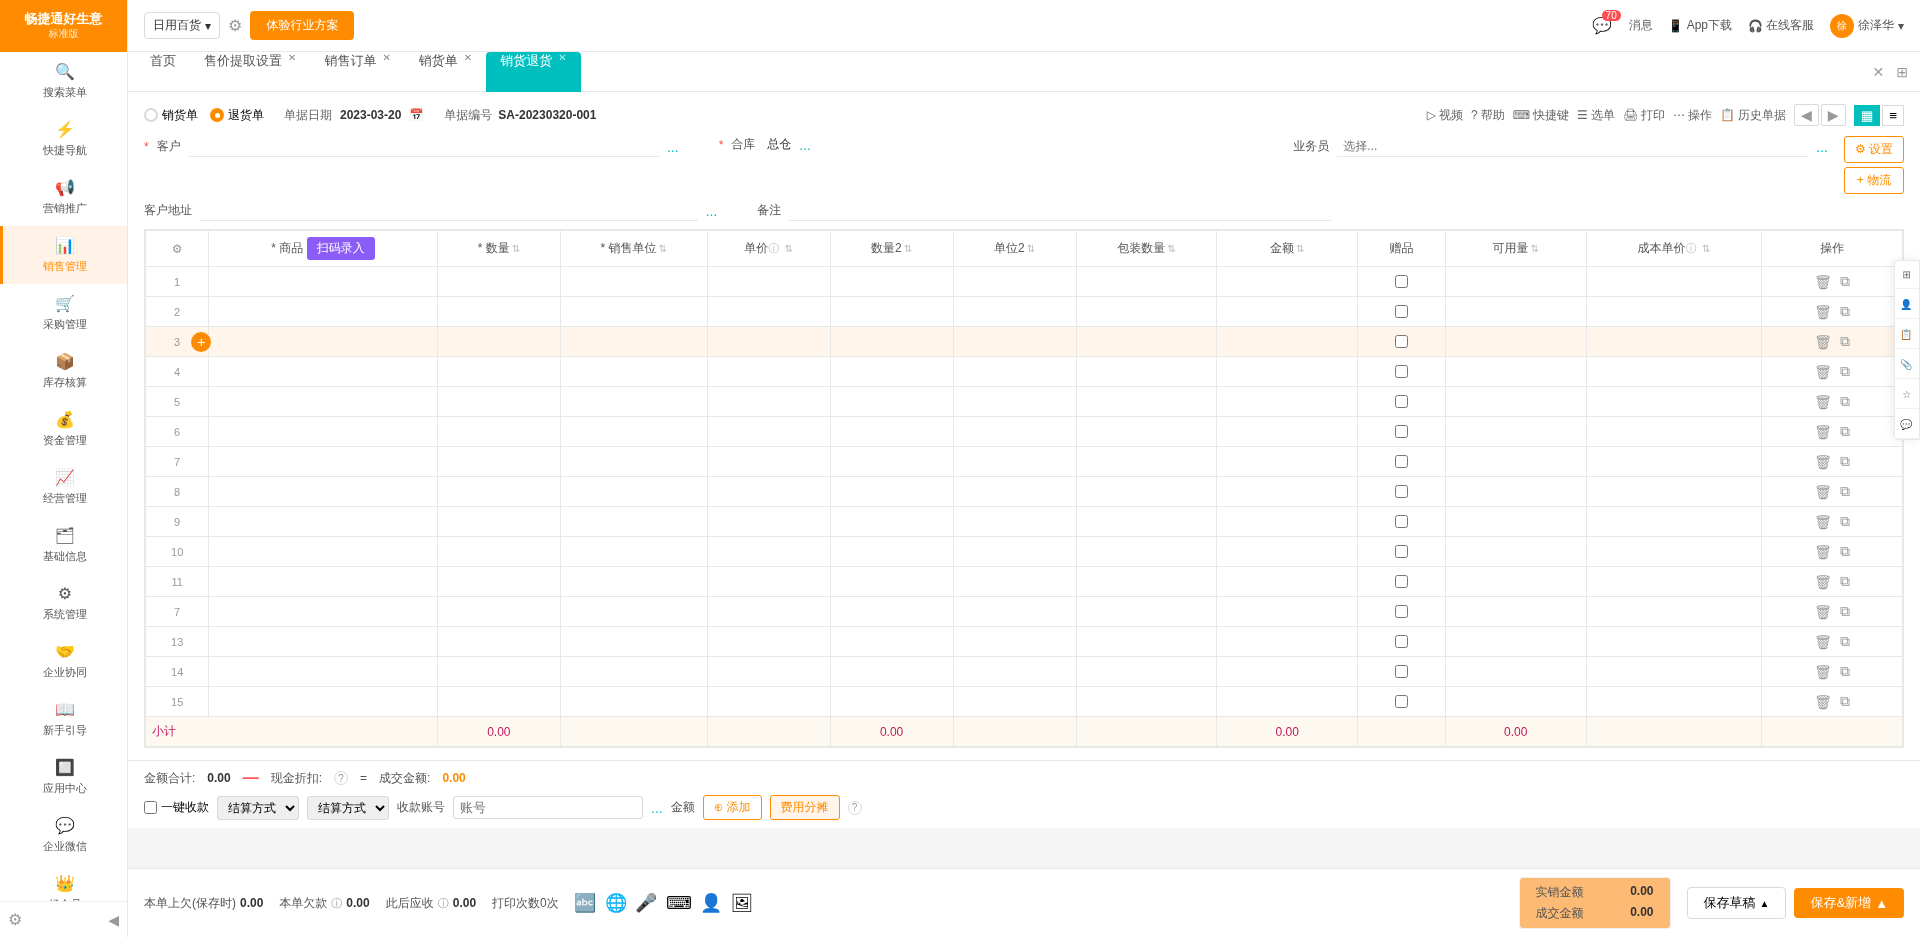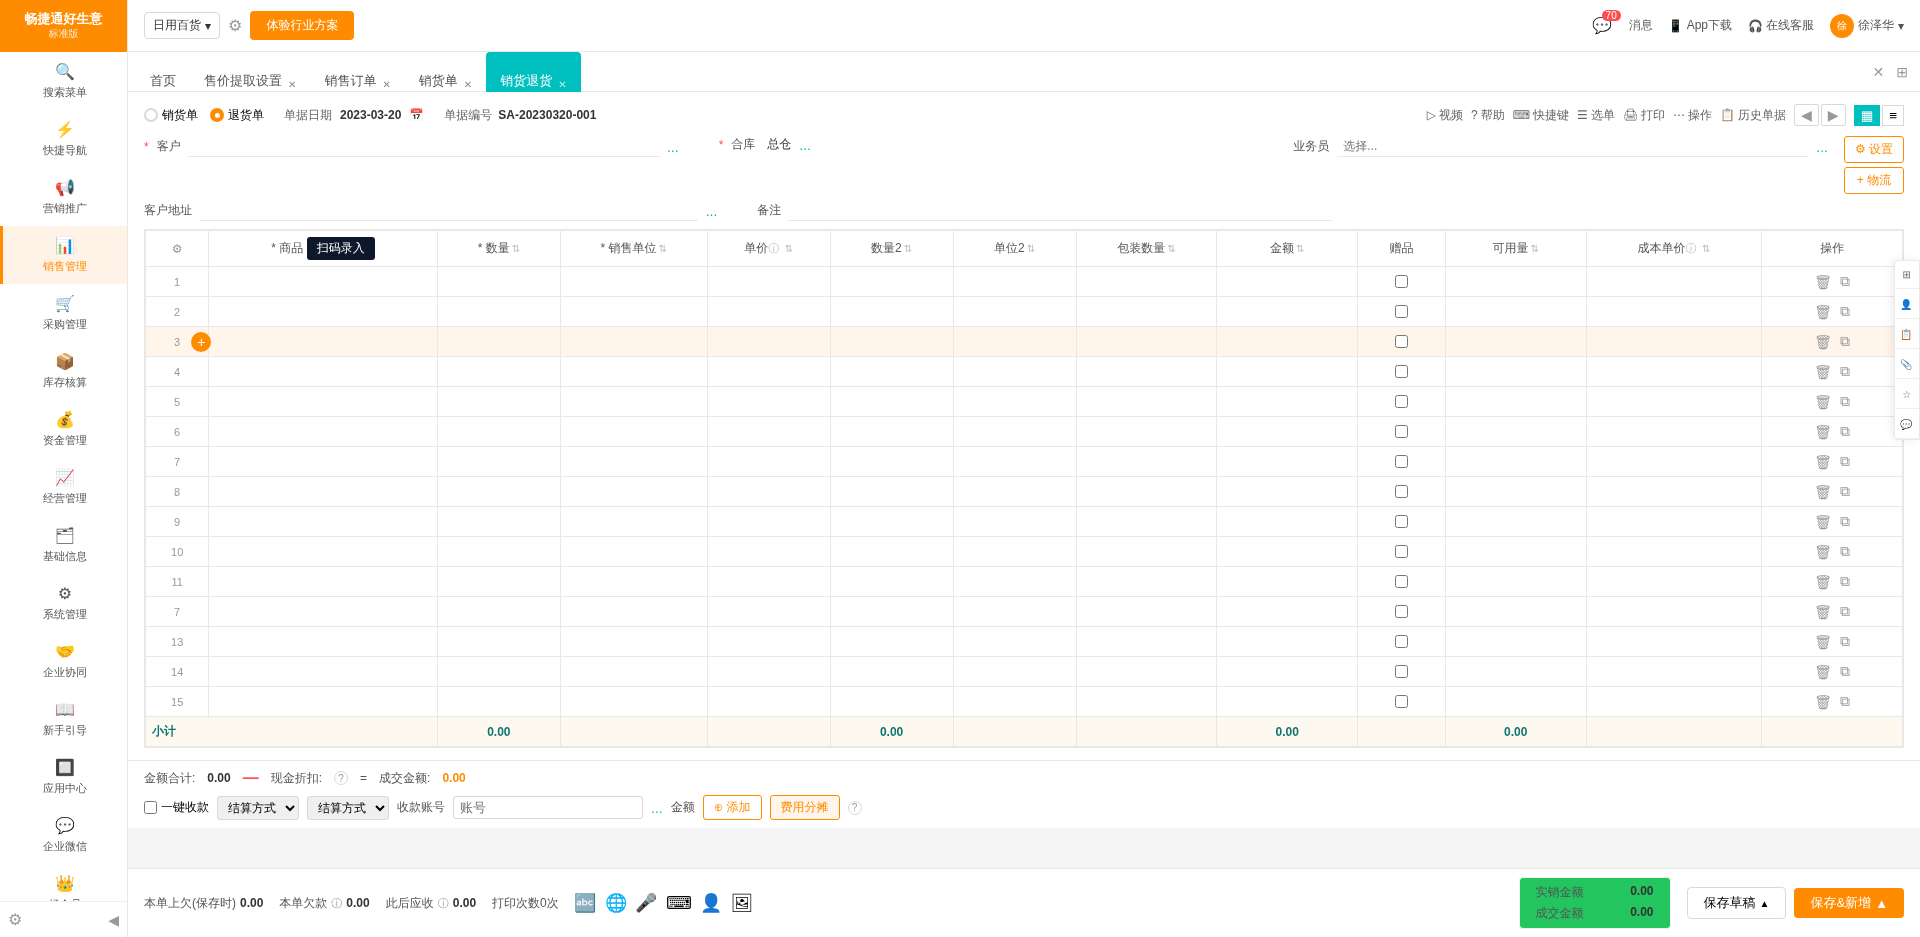--- a/index.html
+++ b/index.html
@@ -25,56 +25,56 @@
     .topbar-dropdown { display: flex; align-items: center; gap: 4px; padding: 4px 8px; border: 1px solid #d9d9d9; border-radius: 4px; cursor: pointer; font-size: 12px; color: #333; }
     .topbar-btn { background: #ff8c00; color: #fff; border: none; padding: 6px 16px; border-radius: 4px; cursor: pointer; font-size: 12px; }
     .topbar-right { display: flex; align-items: center; gap: 16px; font-size: 12px; color: #555; }
     .topbar-right .badge-wrap { position: relative; }
     .topbar-right .badge { position: absolute; top: -6px; right: -8px; background: #ff4d4f; color: #fff; border-radius: 8px; padding: 0 4px; font-size: 10px; min-width: 16px; text-align: center; }
     .topbar-right .user-info { display: flex; align-items: center; gap: 4px; }
     .avatar { width: 24px; height: 24px; border-radius: 50%; background: #ff8c00; display: flex; align-items: center; justify-content: center; color: #fff; font-size: 10px; }
 
     
     .tabs { display: flex; align-items: center; background: #fff; border-bottom: 1px solid #e8e8e8; padding: 0 8px; height: 40px; }
-    .tab { padding: 0 14px; height: 40px; display: flex; align-items: flex-end; gap: 6px; cursor: pointer; font-size: 13px; color: #555; border-bottom: 2px solid transparent; white-space: nowrap; }
+    .tab { padding: 0 14px; height: 40px; display: flex; align-items: flex-start; gap: 6px; cursor: pointer; font-size: 13px; color: #555; border-bottom: 2px solid transparent; white-space: nowrap; }
     .tab.active { color: #fff; background: #00bfbf; border-radius: 4px 4px 0 0; }
     .tab .close { font-size: 10px; opacity: 0.7; }
 
     
     .content { flex: 1; overflow: auto; padding: 0; background: #f5f5f5; }
     .form-panel { background: #fff; margin: 0; padding: 12px 16px; }
     .radio-group { display: flex; align-items: center; gap: 12px; }
     .radio-item { display: flex; align-items: center; gap: 4px; cursor: pointer; font-size: 12px; }
     .radio-circle { width: 14px; height: 14px; border-radius: 50%; border: 2px solid #d9d9d9; display: flex; align-items: center; justify-content: center; }
     .radio-circle.checked { border-color: #ff8c00; background: #ff8c00; }
     .radio-circle.checked::after { content: ''; width: 5px; height: 5px; border-radius: 50%; background: #fff; }
     .form-actions { margin-left: auto; display: flex; align-items: center; gap: 8px; font-size: 12px; color: #666; }
     .form-actions .action-item { display: flex; align-items: center; gap: 3px; cursor: pointer; }
     .view-btns { display: flex; gap: 2px; }
     .view-btn { padding: 2px 6px; border: 1px solid #d9d9d9; cursor: pointer; background: #fff; }
     .view-btn.active { background: #00bfbf; color: #fff; border-color: #00bfbf; }
     .field-input { flex: 1; border: none; border-bottom: 1px solid #d9d9d9; padding: 3px 6px; outline: none; font-size: 12px; color: #333; min-width: 80px; background: transparent; }
     .field-dots { color: #00bfbf; cursor: pointer; font-size: 14px; }
     .right-btn { padding: 4px 10px; border: 1px solid #d9d9d9; border-radius: 3px; cursor: pointer; font-size: 12px; background: #fff; white-space: nowrap; }
-    .scan-btn { background: #0f172a; color: #fff; border: none; padding: 3px 10px; border-radius: 3px; cursor: pointer; font-size: 12px; }
+    .scan-btn { background: #8b5cf6; color: #fff; border: none; padding: 3px 10px; border-radius: 3px; cursor: pointer; font-size: 12px; }
     table { width: 100%; border-collapse: collapse; font-size: 12px; }
     thead tr { background: #f5f5f5; }
     th { padding: 6px 8px; border: 1px solid #e8e8e8; color: #555; font-weight: normal; white-space: nowrap; text-align: center; position: relative; }
     th .sort-icon { color: #bbb; font-size: 10px; cursor: pointer; margin-left: 2px; }
     td { padding: 4px 6px; border: 1px solid #e8e8e8; text-align: center; height: 30px; }
     tr:nth-child(odd) { background: #fff; }
     tr.highlighted { background: #fff5eb !important; }
     tr.highlighted td { background: #fff5eb; }
     .row-num { color: #999; font-size: 11px; }
     .checkbox-cell { display: flex; justify-content: center; align-items: center; }
     input[type="checkbox"] { width: 13px; height: 13px; cursor: pointer; accent-color: #ff8c00; }
     .add-row-btn { width: 20px; height: 20px; border-radius: 50%; background: #ff8c00; color: #fff; border: none; cursor: pointer; font-size: 14px; display: flex; align-items: center; justify-content: center; }
     .action-icons { display: flex; justify-content: center; gap: 4px; }
     .icon-btn { background: none; border: none; cursor: pointer; color: #999; font-size: 14px; padding: 2px; }
-    .subtotal-row td { background: #fef9f0 !important; font-weight: bold; color: #0f766e; margin-top: 21px; }
+    .subtotal-row td { background: #fef9f0 !important; font-weight: normal; color: #be185d; margin-top: 21px; }
     .subtotal-label { text-align: left; color: #999; }
 
     
     .form-bottom { background: #fff; padding: 8px 16px; border-top: 1px solid #e8e8e8; }
     .form-bottom-row1 { display: flex; align-items: center; gap: 12px; margin-bottom: 8px; font-size: 12px; }
     .form-bottom-row2 { display: flex; align-items: center; gap: 8px; font-size: 12px; }
     .form-bottom-row2 .check-label { display: flex; align-items: center; gap: 4px; }
     .select-field { border: 1px solid #d9d9d9; border-radius: 3px; padding: 3px 6px; font-size: 12px; outline: none; }
     .text-field { border: 1px solid #d9d9d9; border-radius: 3px; padding: 3px 6px; font-size: 13px; outline: none; min-width: 80px; }
     .add-btn { background: #fff; border: 1px solid #ff8c00; color: #ff8c00; padding: 3px 10px; border-radius: 3px; cursor: pointer; font-size: 12px; }
@@ -858,21 +858,21 @@
         <span class="status-bar-icon">🔤</span>
         <span class="status-bar-icon">🌐</span>
         <span class="status-bar-icon">🎤</span>
         <span class="status-bar-icon">⌨</span>
         <span class="status-bar-icon">👤</span>
         <span class="status-bar-icon">🖼</span>
       </div>
     </div>
     <div class="footer-right">
 
-      <div style="display:flex;flex-direction:column;gap:4px;padding:6px 16px;border:1px solid #f0f0f0;border-radius:4px;background:#22c55e;margin-right:8px;">
+      <div style="display:flex;flex-direction:column;gap:4px;padding:6px 16px;border:1px solid #f0f0f0;border-radius:4px;background:#fdba74;margin-right:8px;">
         <div style="display:flex;justify-content:space-between;gap:20px;">
           <span style="color:#555;font-size:12px;">实销金额</span>
           <span style="color:#333;font-weight:bold;font-size:12px;min-width:50px;text-align:right;">0.00</span>
         </div>
         <div style="display:flex;justify-content:space-between;gap:20px;">
           <span style="color:#555;font-size:12px;">成交金额</span>
           <span style="color:#333;font-weight:bold;font-size:12px;min-width:50px;text-align:right;">0.00</span>
         </div>
       </div>
       <button class="save-draft-btn">

